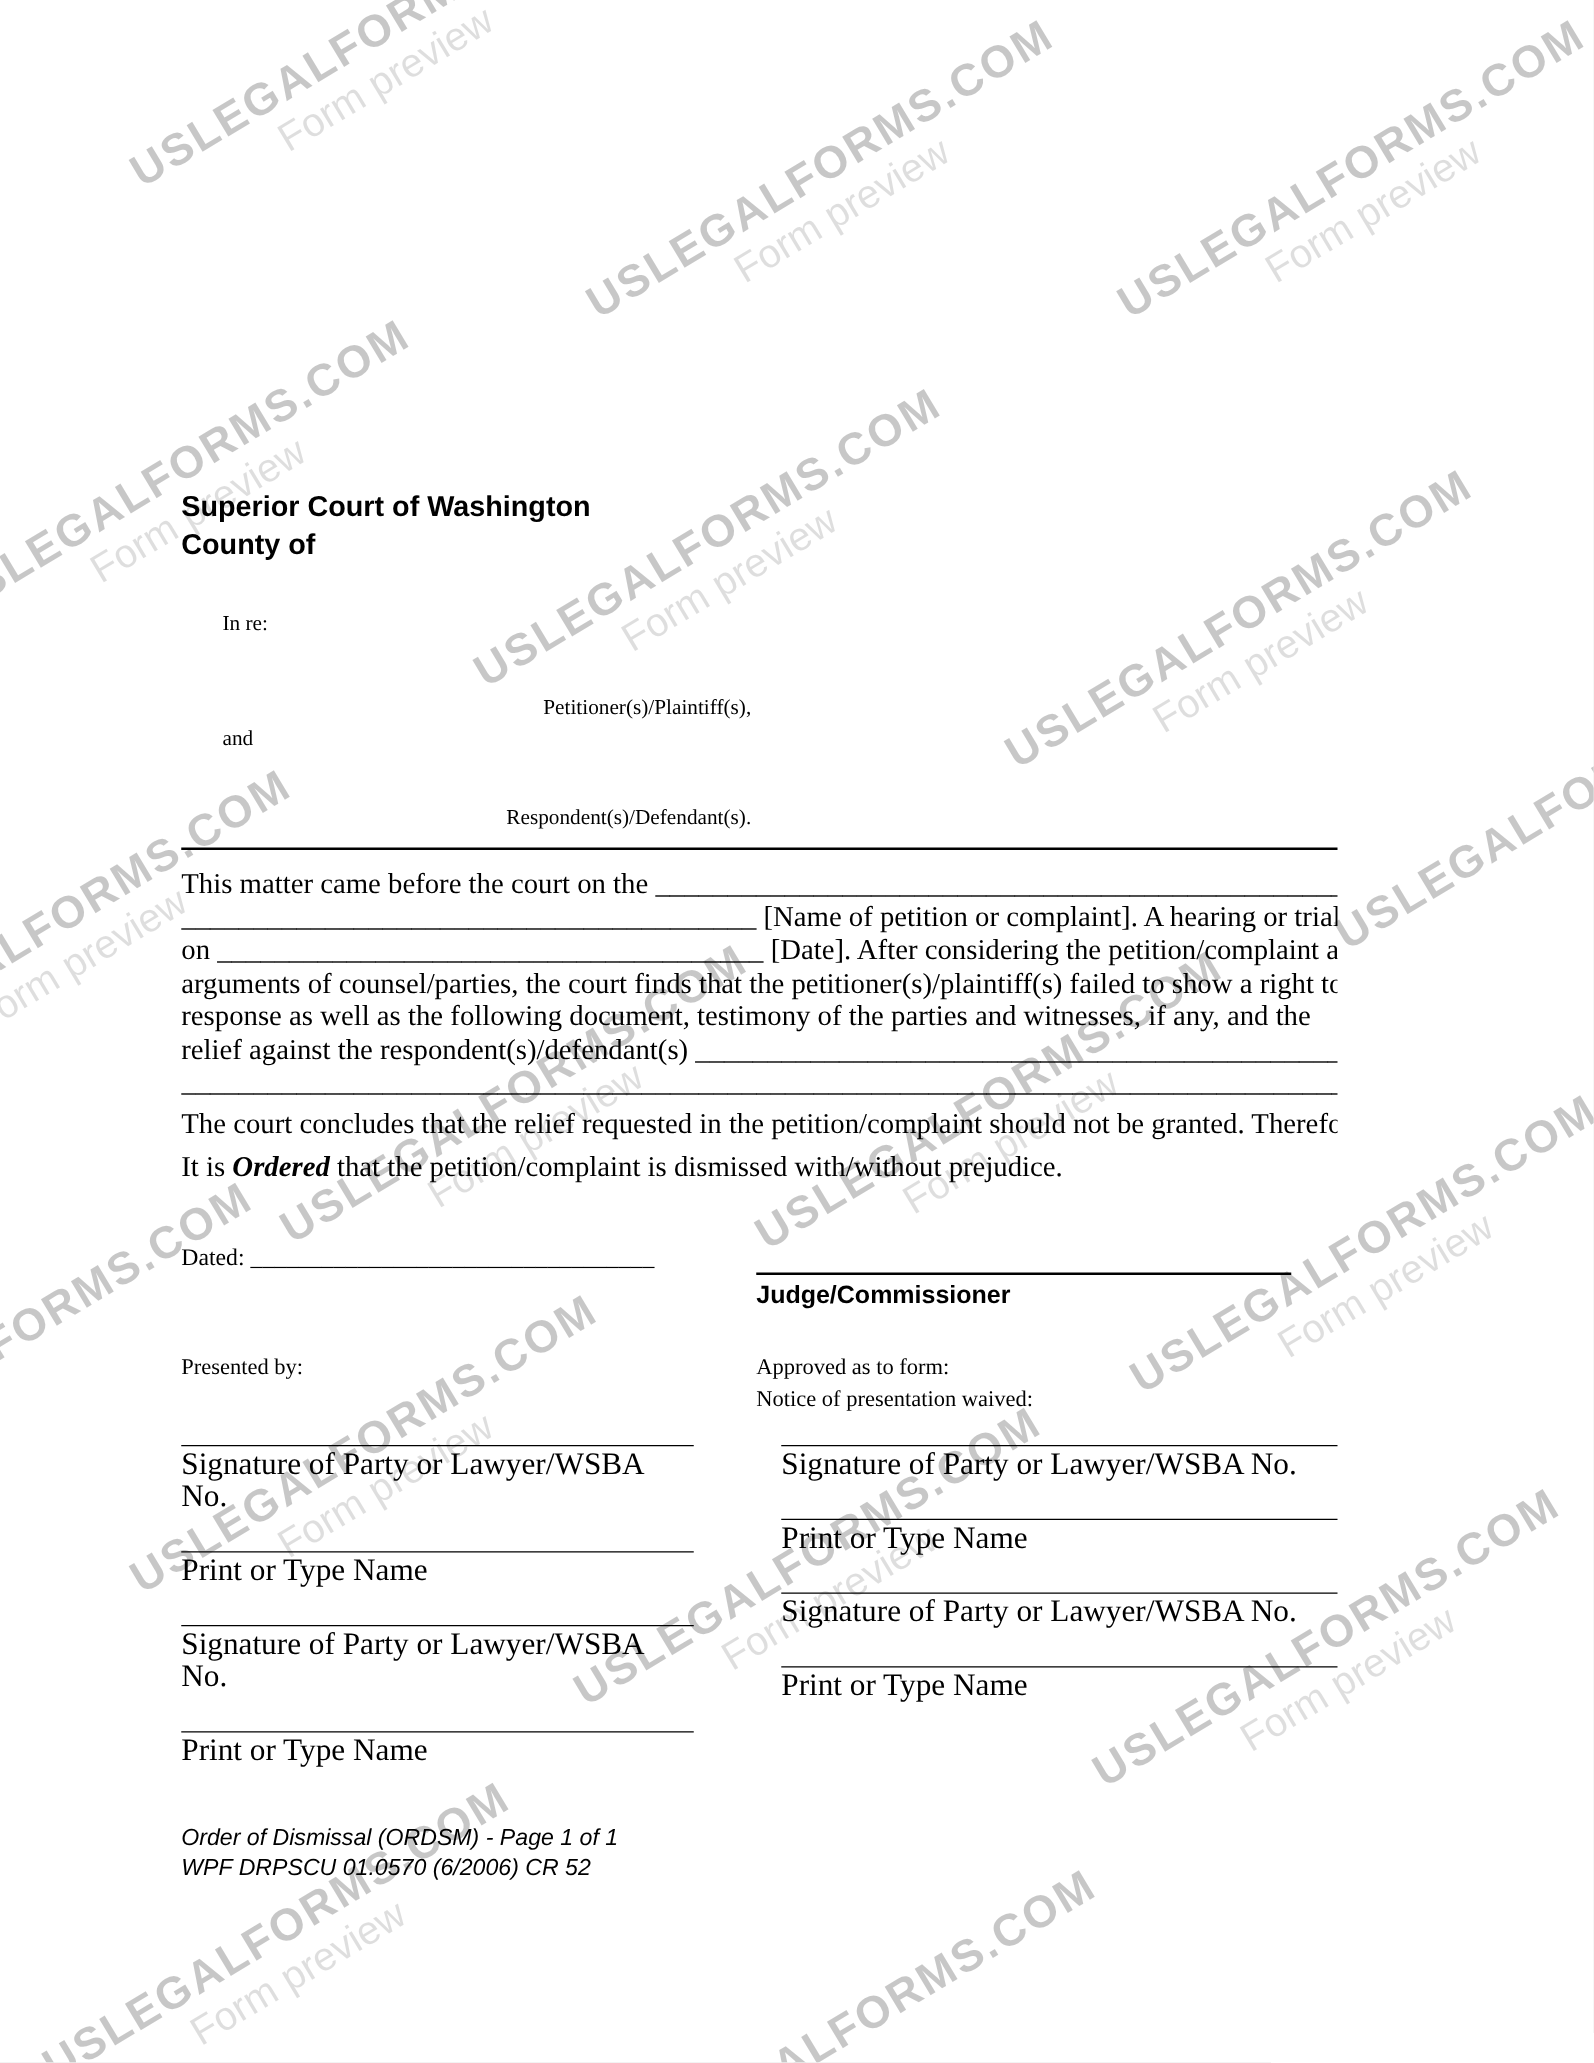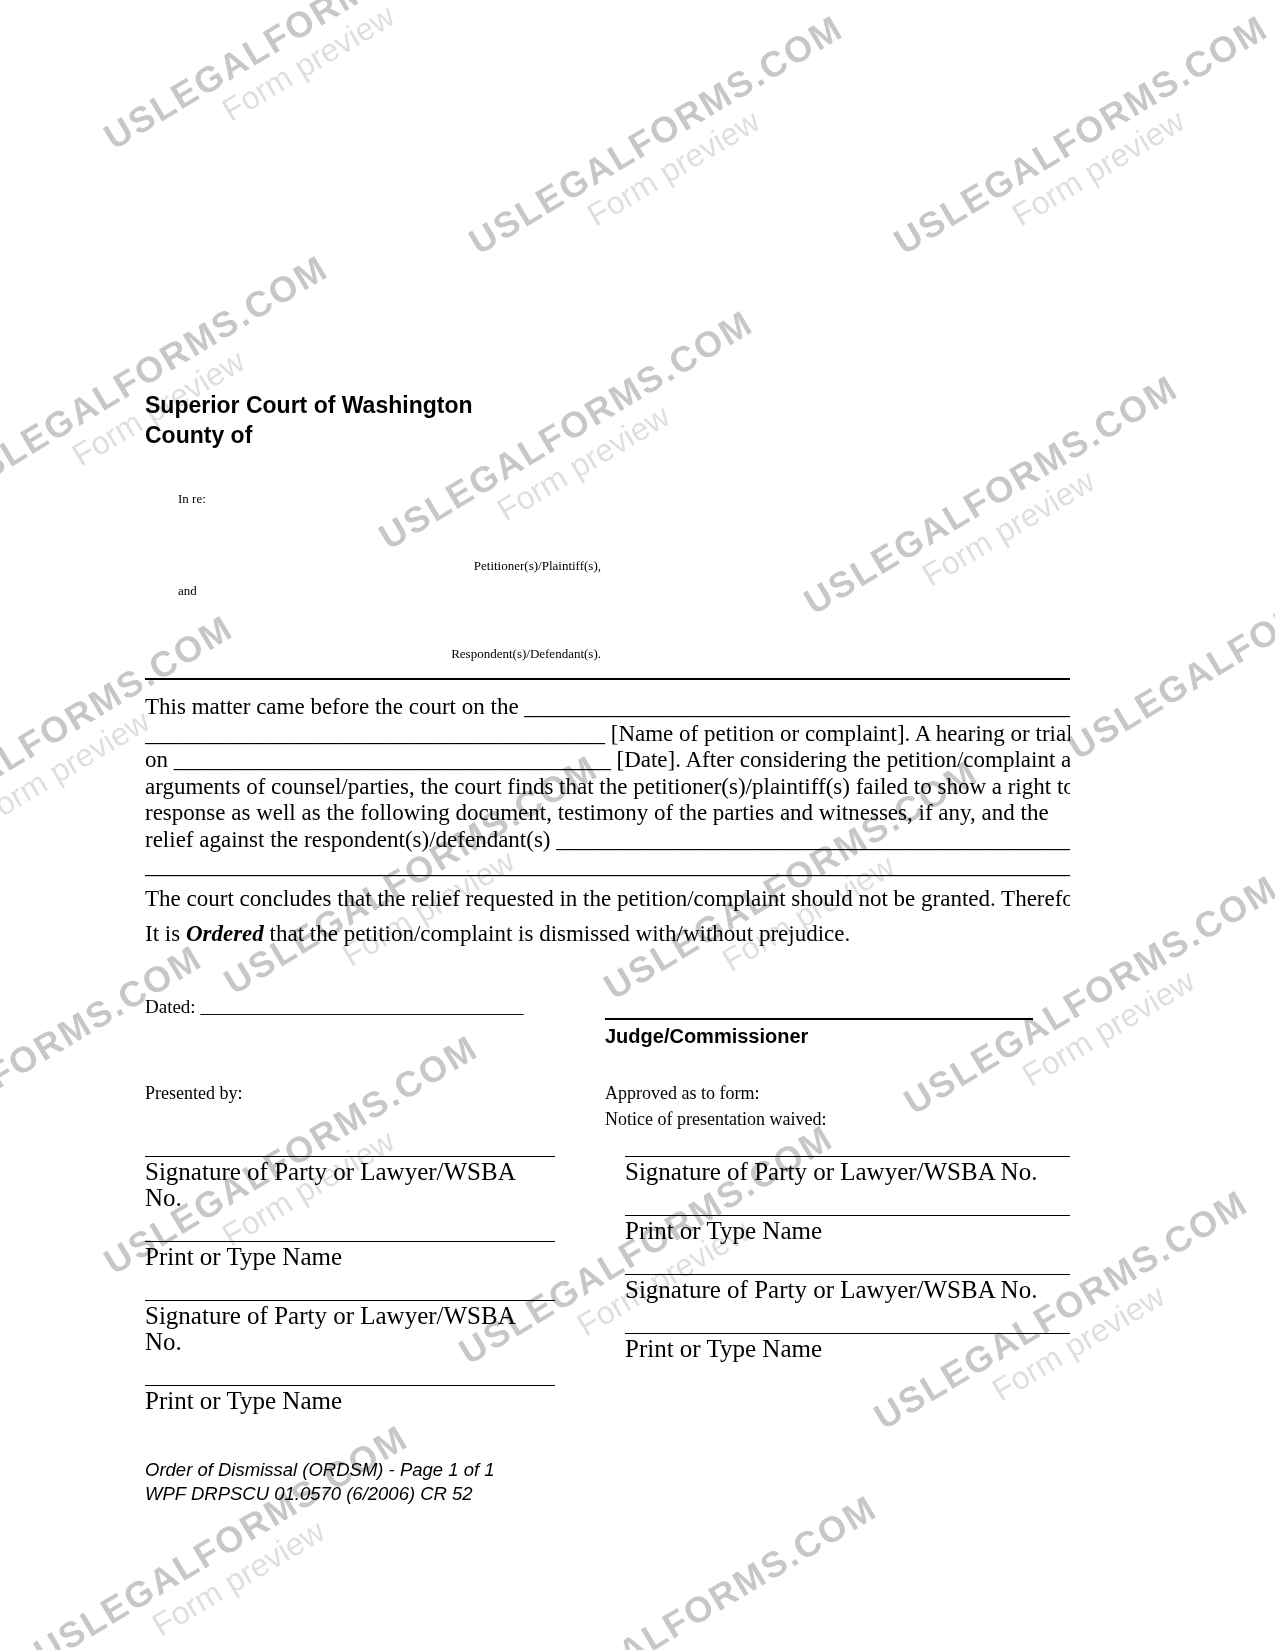--- a/index.html
+++ b/index.html
@@ -24,21 +24,21 @@
     font-family:"Liberation Sans", sans-serif;
     font-size:32px; color:rgba(0,0,0,0.13);
   }
   
   .content { position:absolute; left:145px; top:390px; width:925px; z-index:2; }
   .court-header {
     font-family:"Liberation Sans", sans-serif; font-weight:bold;
     font-size:23px; line-height:30px;
   }
   .caption { display:flex; border-bottom:2px solid #000; margin-top:28px; align-items:stretch; }
-  .cap-left { width:490px; box-sizing:border-box; padding:8px 34px 12px 33px; font-size:13px; line-height:25px; }
+  .cap-left { width:490px; box-sizing:border-box; padding:8px 34px 12px 33px; font-size:17px; line-height:25px; }
   .cap-right { flex:1; border-left:2px solid #000; box-sizing:border-box; padding:20px 0 14px 37px; }
   .right-align { text-align:right; }
   .pet { margin-top:42px; }
   .resp { margin-top:38px; }
   .no-label, .form-title, .judge-label {
     font-family:"Liberation Sans", sans-serif; font-weight:bold;
     font-size:20px; line-height:27px;
   }
   .form-title { margin-top:28px; }
   .body { padding-top:14px; font-size:23px; }

